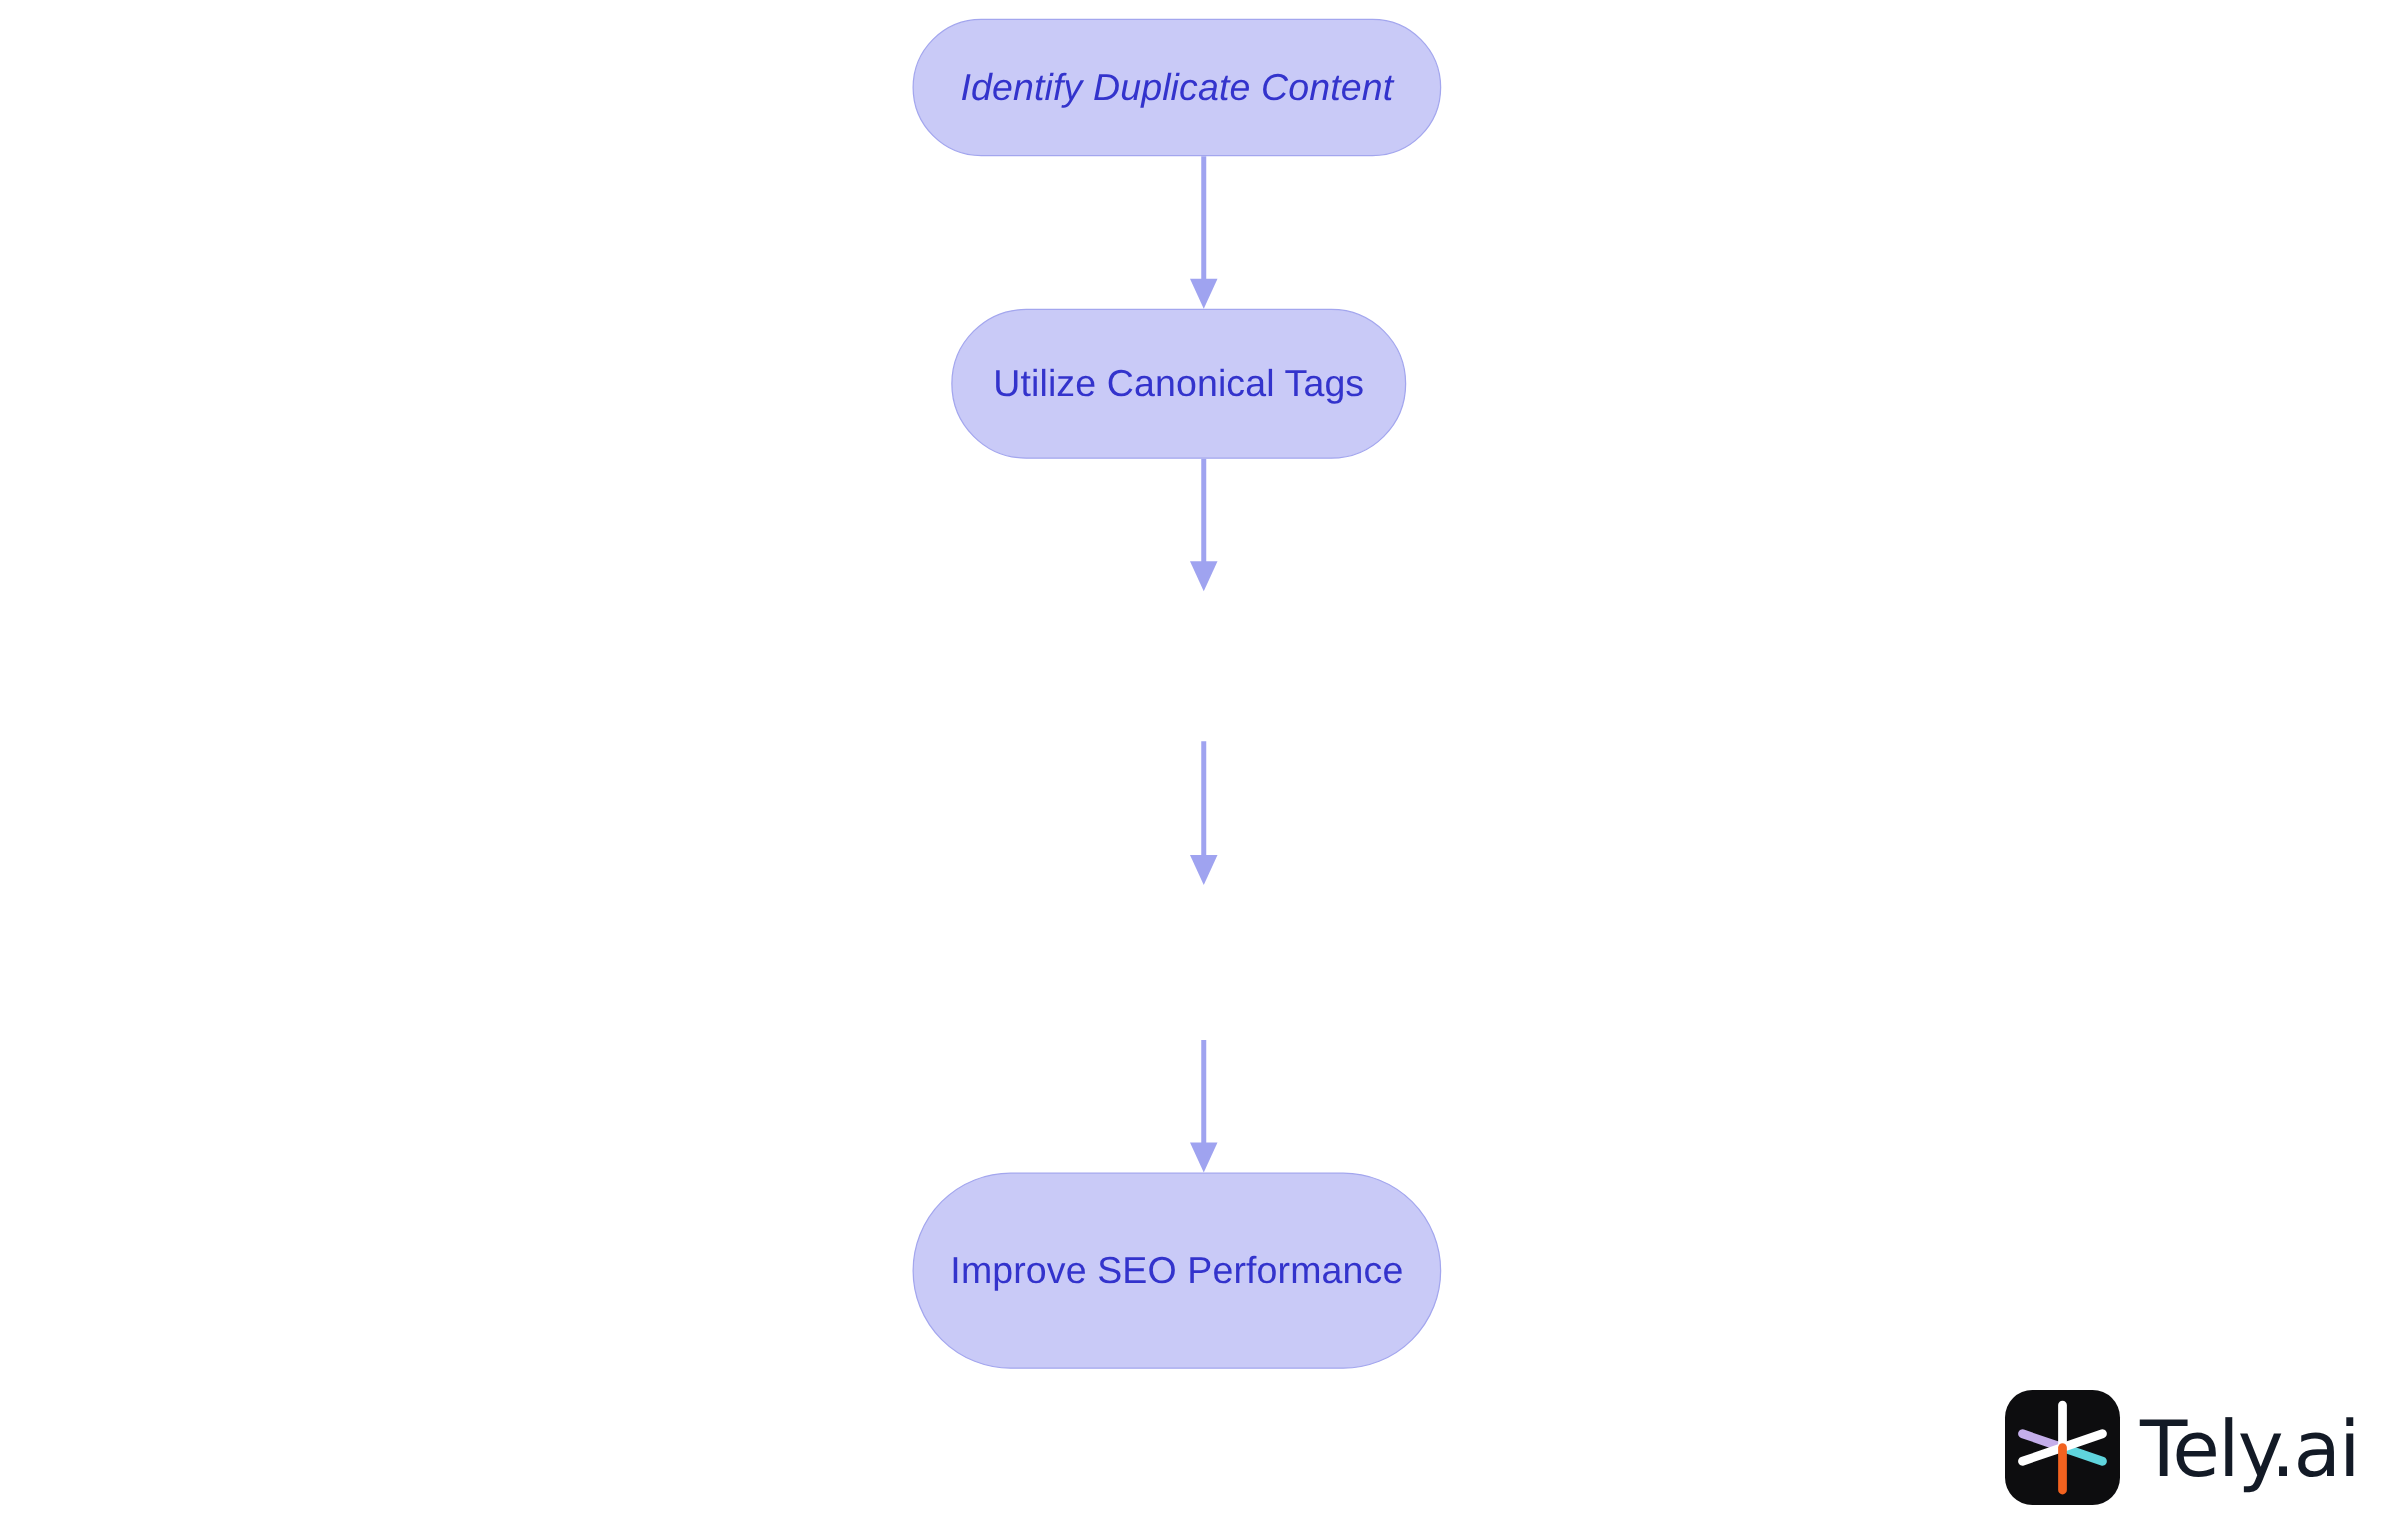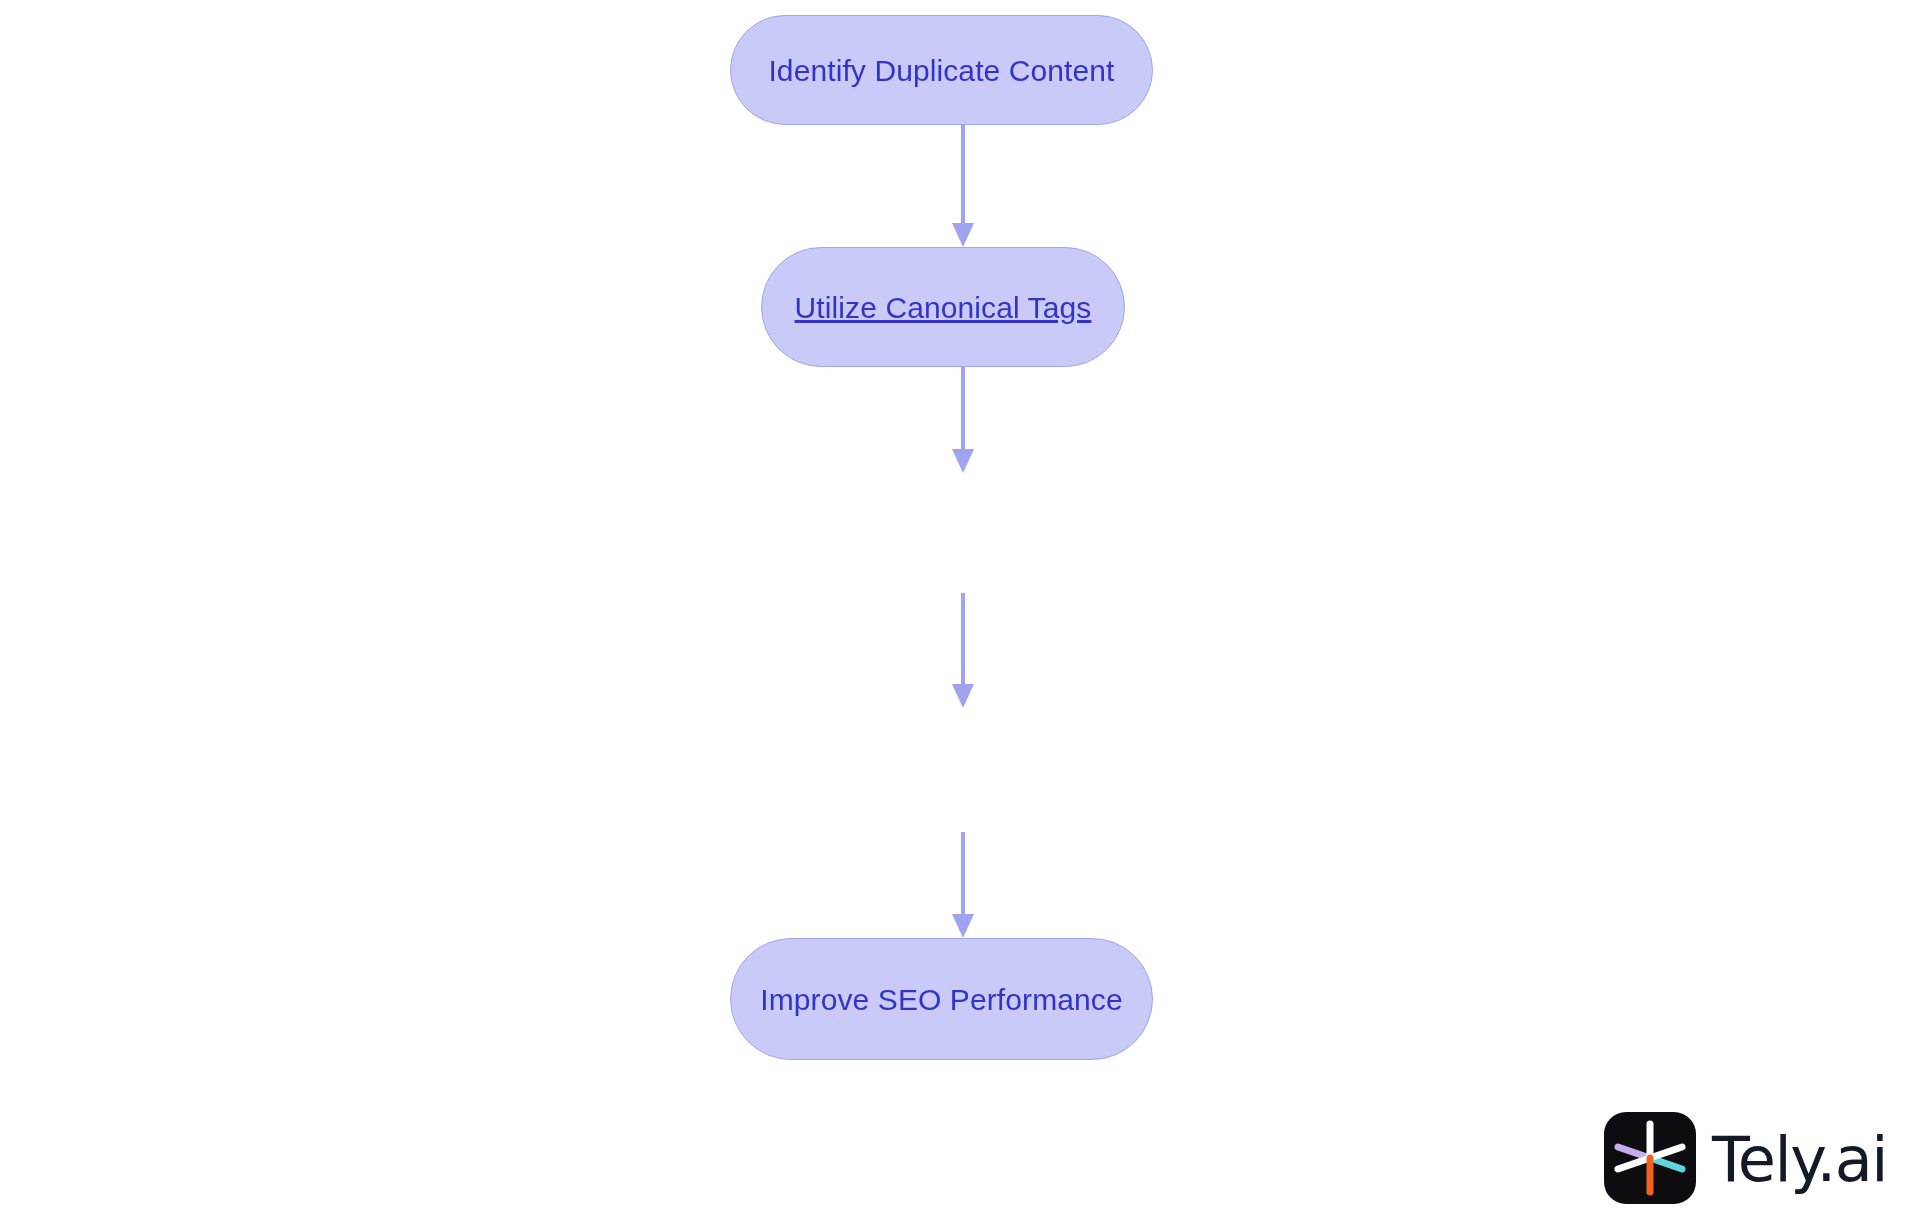--- a/index.html
+++ b/index.html
@@ -111,31 +111,31 @@
     </svg>
   </div>
 
   <div class="connector" style="left:948px; top:832px; width:30px; height:108px;">
     <svg width="30" height="108" viewBox="0 0 30 108">
       <line x1="15" y1="0" x2="15" y2="84" stroke="#9fa3f0" stroke-width="4"></line>
       <polygon points="4,82 26,82 15,106" fill="#9fa3f0"></polygon>
     </svg>
   </div>
 
-  <div class="flow-node" style="left:730px; top:15px; width:423px; height:110px;">
+  <div class="flow-node" style="left:730px; top:15px; width:423px; height:110px;font-style:italic;">
     <span class="node-label">Identify Duplicate Content</span>
   </div>
 
-  <div class="flow-node" style="left:761px; top:247px; width:364px; height:120px;text-decoration:underline;">
+  <div class="flow-node" style="left:761px; top:247px; width:364px; height:120px;">
     <span class="node-label">Utilize Canonical Tags</span>
   </div>
 
 
 
-  <div class="flow-node" style="left:730px; top:938px; width:423px; height:122px;">
+  <div class="flow-node" style="left:730px; top:938px; width:423px; height:157px;">
     <span class="node-label">Improve SEO Performance</span>
   </div>
 
 </div>
 
 <div id="tely-logo">
   <div id="tely-logo-mark">
     <svg width="92" height="92" viewBox="0 0 92 92">
 
       <line x1="46" y1="46" x2="14" y2="35" stroke="#c4aeea" stroke-width="7" stroke-linecap="round"></line>

